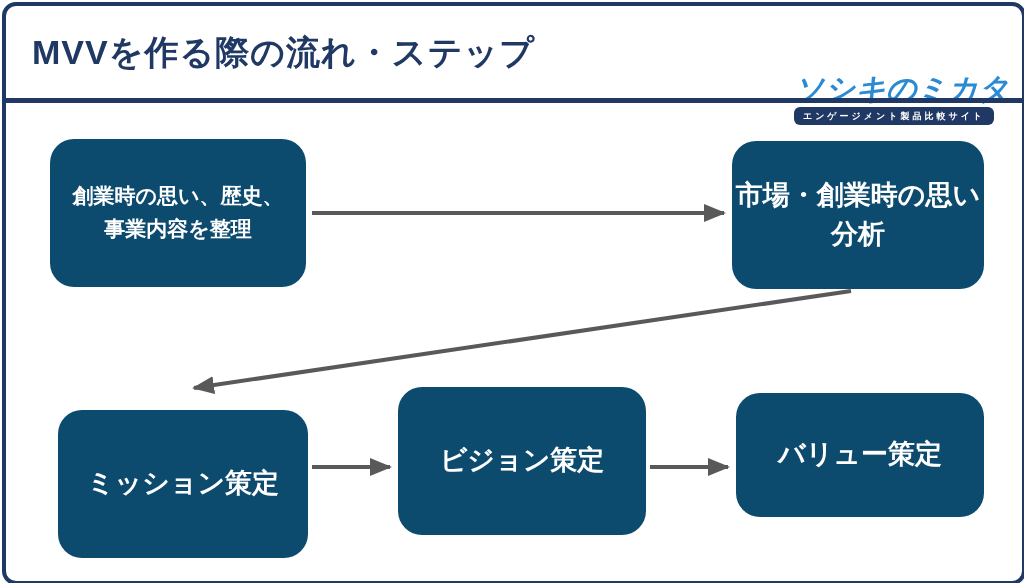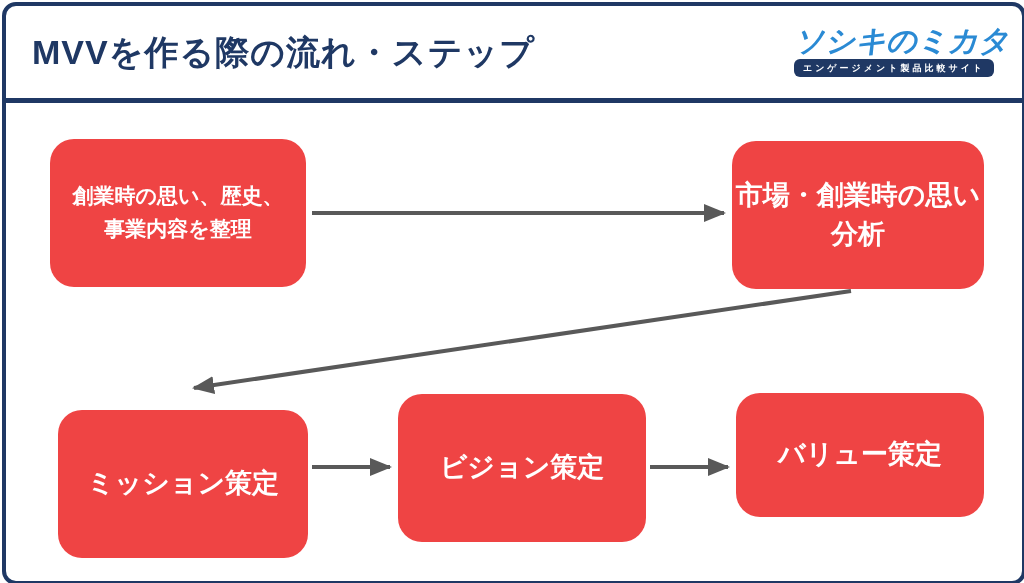--- a/index.html
+++ b/index.html
@@ -43,20 +43,21 @@
     text-align: center;
   }
   .logo-text {
     font-size: 30px;
     font-weight: bold;
     font-style: italic;
     color: #2a8ad4;
     line-height: 1.1;
     white-space: nowrap;
     text-shadow: 1px 1px 0 #ffffff;
+    margin-top: 48px;
   }
   .logo-bar {
     margin-top: 2px;
     background: #1f3864;
     color: #ffffff;
     font-size: 9px;
     font-weight: bold;
     letter-spacing: 3px;
     padding: 3px 0 2px 0;
     white-space: nowrap;
@@ -77,38 +78,38 @@
     height: 478px;
   }
   .arrows {
     position: absolute;
     left: 0; top: 0;
     width: 1016px;
     height: 478px;
   }
   .node {
     position: absolute;
-    background: #ef4444;
+    background: #0c4a6e;
     color: #ffffff;
     border-radius: 24px;
     display: flex;
     align-items: center;
     justify-content: center;
     text-align: center;
     font-weight: bold;
     font-size: 27px;
     line-height: 1.45;
     white-space: pre-line;
     font-family: Liberation Serif, serif;
   }
   .node.small { font-size: 21px; line-height: 1.55; }
   #node-founding  { left: 44px;  top: 36px;  width: 256px; height: 148px; }
   #node-market    { left: 726px; top: 38px;  width: 252px; height: 148px; }
   #node-mission   { left: 52px;  top: 290px; width: 250px; height: 148px; margin-top: 17px; }
-  #node-vision    { left: 392px; top: 291px; width: 248px; height: 148px; text-align: center; }
+  #node-vision    { left: 392px; top: 284px; width: 248px; height: 148px; text-align: center; }
   #node-values    { left: 730px; top: 290px; width: 248px; height: 124px; }
 </style>
 </head>
 <body>
 
 <div class="page">
 
   <div class="header">
     <h1 class="title">MVVを作る際の流れ・ステップ</h1>
 

